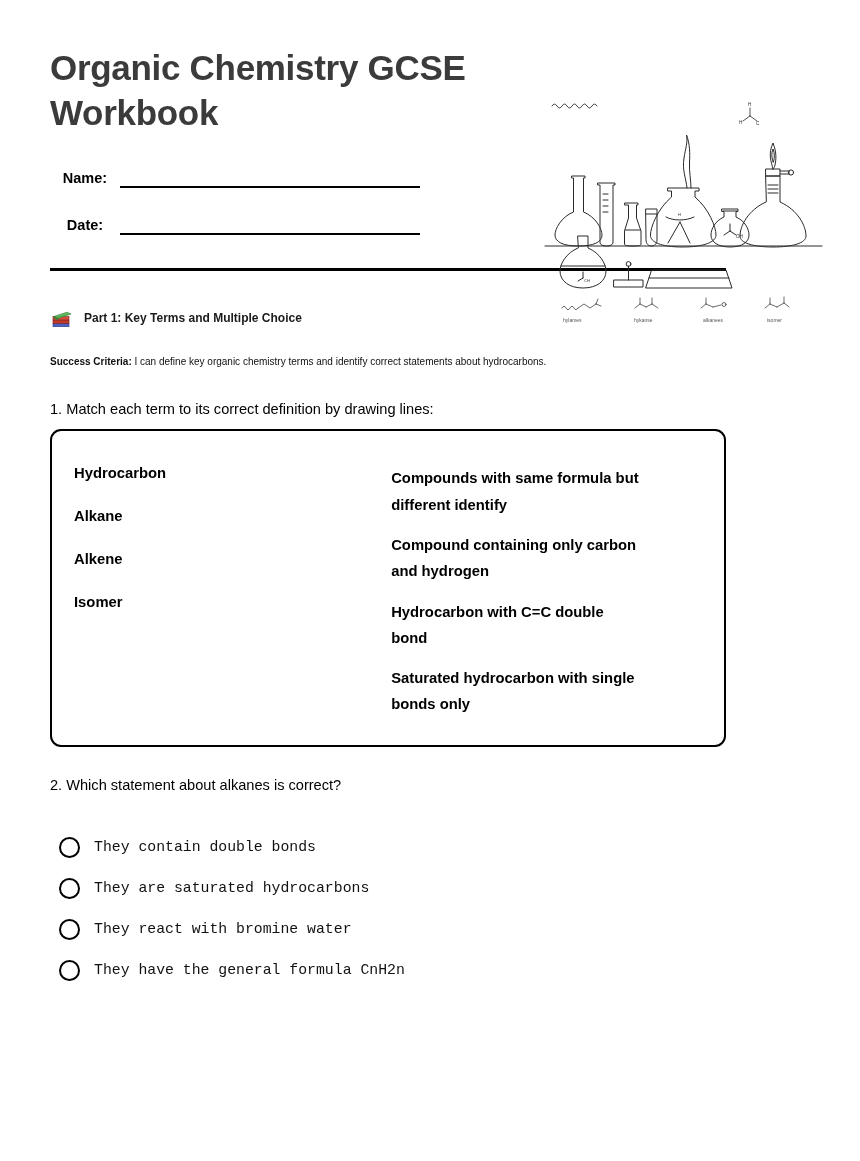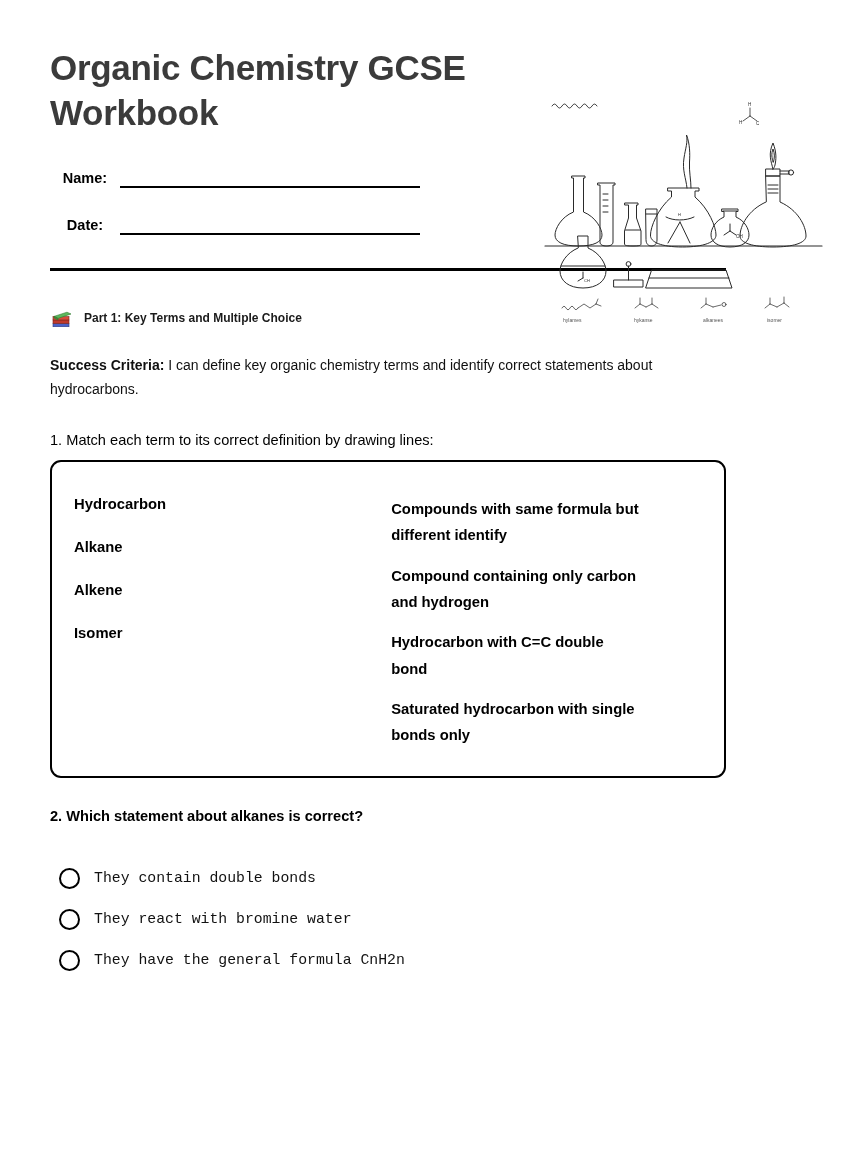--- a/index.html
+++ b/index.html
@@ -98,21 +98,21 @@
     margin-top: 35px;
   }
   .emoji-books {
     width: 24px;
     height: 24px;
     flex: 0 0 24px;
     position: relative;
     display: inline-block;
   }
   .success-line {
-    font-size: 14px;
+    font-size: 10px;
     line-height: 1.72;
     margin-top: 23px;
     max-width: 700px;
     color: #101010;
   }
   .success-line b { font-weight: bold; }
 
   .q-prompt {
     font-size: 14.6px;
     font-weight: normal;
@@ -152,21 +152,21 @@
     font-weight: bold;
     line-height: 1.78;
     margin-bottom: 14px;
     color: #000;
     max-width: 252px;
   }
 
   
   .mcq-prompt {
     font-size: 14.6px;
-    font-weight: bold;
+    font-weight: normal;
     margin-top: 30px;
     color: #000;
   }
   .option-list {
     margin-top: 44px;
     font-family: Liberation Mono, monospace;
   }
   .option-row {
     display: flex;
     align-items: center;
@@ -349,20 +349,24 @@
 
     <div class="mcq-prompt">2. Which statement about alkanes is correct?</div>
 
     <div class="option-list">
       <div class="option-row">
         <span class="radio"></span>
         <span class="option-text">They contain double bonds</span>
       </div>
       <div class="option-row">
         <span class="radio"></span>
+        <span class="option-text">They are saturated hydrocarbons</span>
+      </div>
+      <div class="option-row">
+        <span class="radio"></span>
         <span class="option-text">They react with bromine water</span>
       </div>
       <div class="option-row">
         <span class="radio"></span>
         <span class="option-text">They have the general formula CnH2n</span>
       </div>
     </div>
 
   </div>
 </div>

